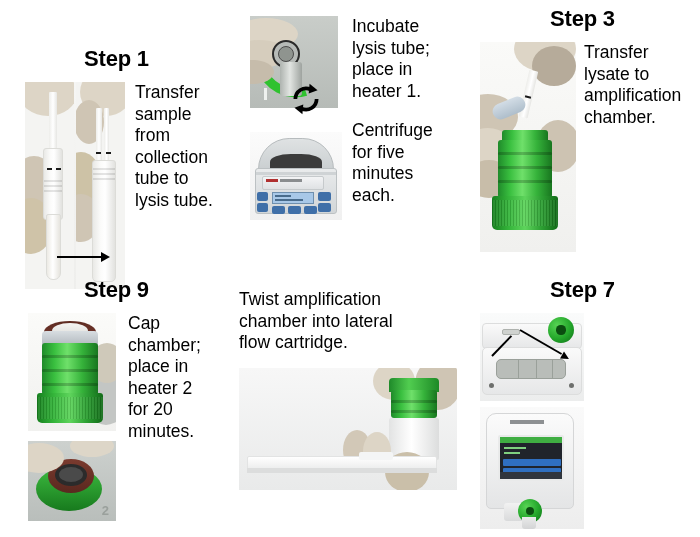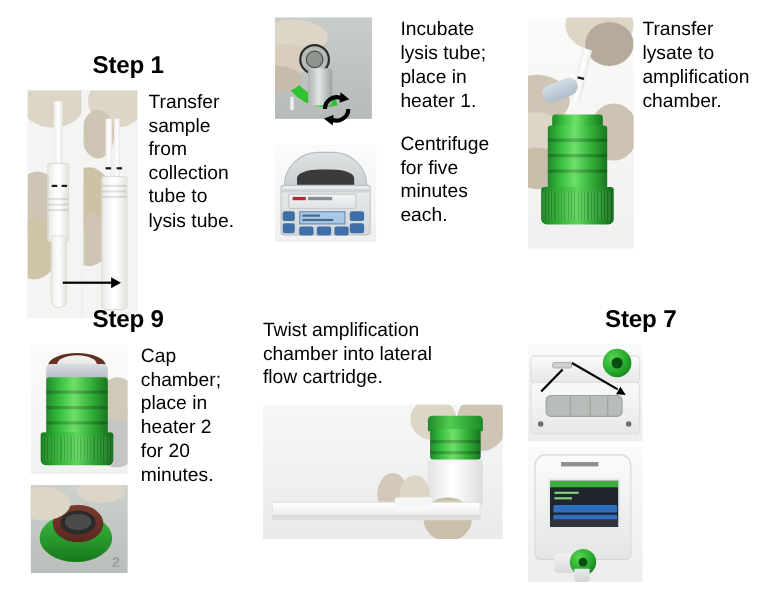--- a/index.html
+++ b/index.html
@@ -350,34 +350,35 @@
           <div class="cf-key" style="left:7px; top:60px; width:11px; height:9px;"></div>
           <div class="cf-key" style="left:7px; top:71px; width:11px; height:9px;"></div>
           <div class="cf-key" style="left:22px; top:74px; width:13px; height:8px;"></div>
           <div class="cf-key" style="left:38px; top:74px; width:13px; height:8px;"></div>
           <div class="cf-key" style="left:54px; top:74px; width:13px; height:8px;"></div>
           <div class="cf-key" style="left:68px; top:60px; width:13px; height:9px;"></div>
           <div class="cf-key" style="left:68px; top:71px; width:13px; height:9px;"></div>
         </div>
       </div>
 
-      <div class="media-col" style="margin-left:22px;">
+      <div class="media-col" style="margin-left:10px;">
         <div class="text-col" style="width:104px;">Incubate
 lysis tube;
 place in
 heater 1.</div>
         <div class="text-col" style="width:104px; margin-top:18px;">Centrifuge
 for five
 minutes
 each.</div>
       </div>
     </div>
   </div>
 
   <div class="step" style="left:466px; top:6px;">
+    <div class="step-title">Step 3</div>
 
     <div class="step-body" style="margin-top:10px;">
       <div class="media-col" style="margin-left:14px;">
         <div class="photo" style="width:96px; height:210px; background:#f6f6f4;">
           <div class="fill" style="background:linear-gradient(180deg,#fafaf8,#f0f0ee);"></div>
 
           <div class="hand pale" style="left:34px; top:-16px; width:62px; height:46px;"></div>
           <div class="hand" style="left:52px; top:4px; width:44px; height:40px; background:#b6ab9a;"></div>
 
           <div class="pipette" style="left:44px; top:28px; width:9px; height:48px; transform:rotate(13deg);"></div>

